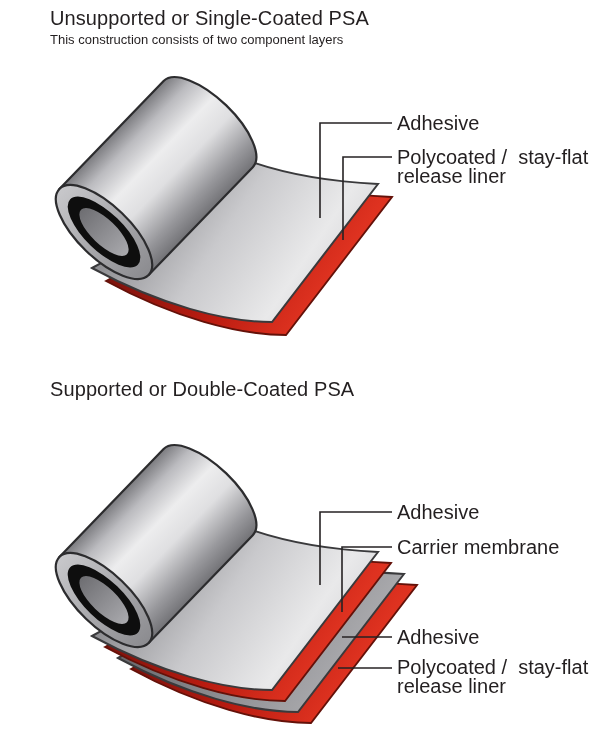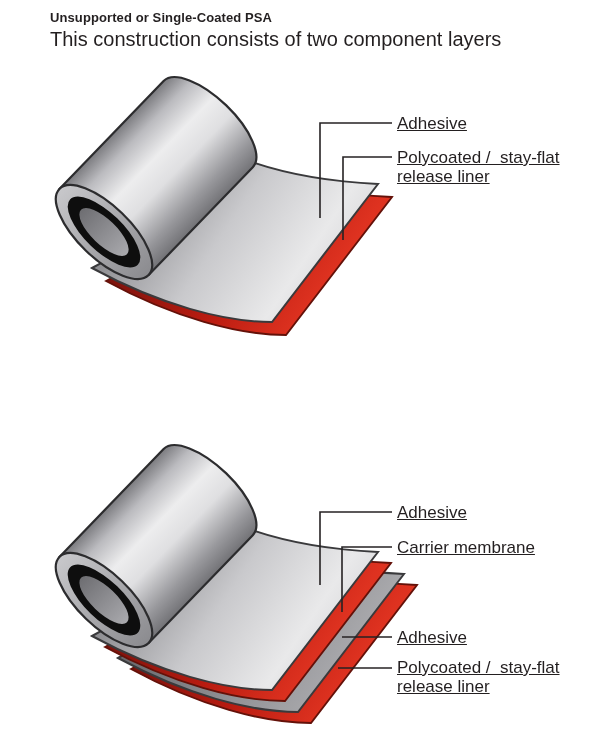--- a/index.html
+++ b/index.html
@@ -2,30 +2,30 @@
 <html><head>
 <meta charset="utf-8">
 <style>
   html,body{margin:0;padding:0;background:#ffffff;}
   #canvas{
     position:relative;width:600px;height:741px;background:#ffffff;
     font-family:"Liberation Sans", sans-serif;color:#231f20;overflow:hidden;
   }
   #art{position:absolute;left:0;top:0;}
   .fig-title{
-    position:absolute;left:50px;font-size:13px;font-weight:700;
+    position:absolute;left:50px;font-size:20px;font-weight:400;
     line-height:22px;letter-spacing:0.1px;white-space:nowrap;
   }
   .fig-subtitle{
-    position:absolute;left:50px;font-size:20px;font-weight:400;
+    position:absolute;left:50px;font-size:13px;font-weight:400;
     line-height:19px;white-space:nowrap;
   }
   .layer-label{
-    position:absolute;left:397px;font-size:17px;font-weight:400;
-    line-height:19px;white-space:pre-wrap;text-decoration:underline;
+    position:absolute;left:397px;font-size:20px;font-weight:400;
+    line-height:19px;white-space:pre-wrap;
   }
   .t1{top:7px;}  .s1{top:30px;}
   .t2{top:378px;} .s2{top:401px;}
   .l-adh1{top:114px;}
   .l-poly1{top:148px;}
   .l-adh2{top:503px;}
   .l-carrier{top:538px;text-align:center;}
   .l-adh3{top:628px;}
   .l-poly2{top:658px;}
 
@@ -105,19 +105,20 @@
       <polyline class="leader" points="392,668 338,668"></polyline>
     </g>
   </svg>
 
   <div class="fig-title t1">Unsupported or Single-Coated PSA</div>
   <div class="fig-subtitle s1">This construction consists of two component layers</div>
   <div class="layer-label l-adh1">Adhesive</div>
   <div class="layer-label l-poly1">Polycoated /  stay-flat
 release liner</div>
 
+  <div class="fig-title t2">Supported or Double-Coated PSA</div>
   <div class="layer-label l-adh2">Adhesive</div>
   <div class="layer-label l-carrier">Carrier membrane</div>
   <div class="layer-label l-adh3">Adhesive</div>
   <div class="layer-label l-poly2">Polycoated /  stay-flat
 release liner</div>
 
 </div>
 
 </body></html>

